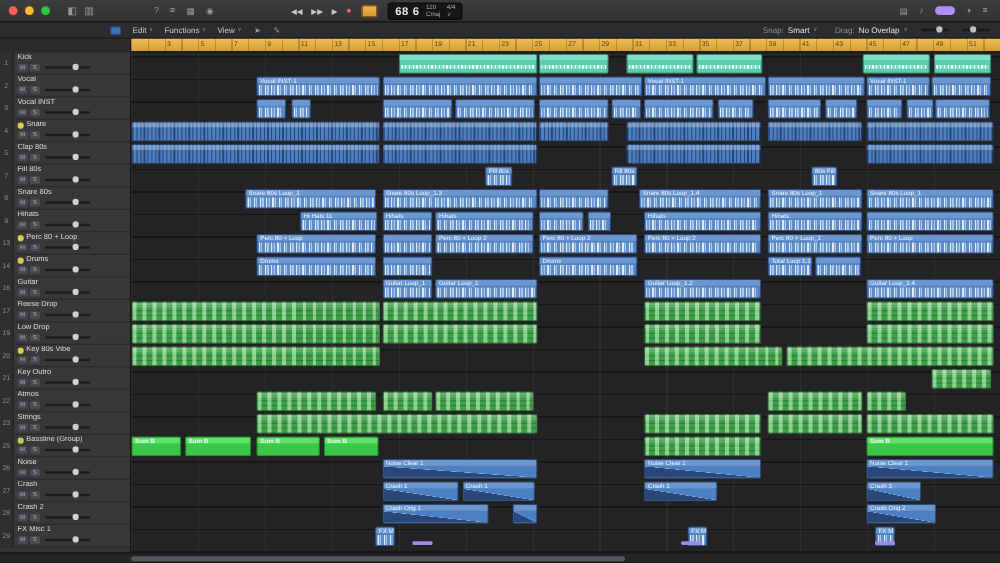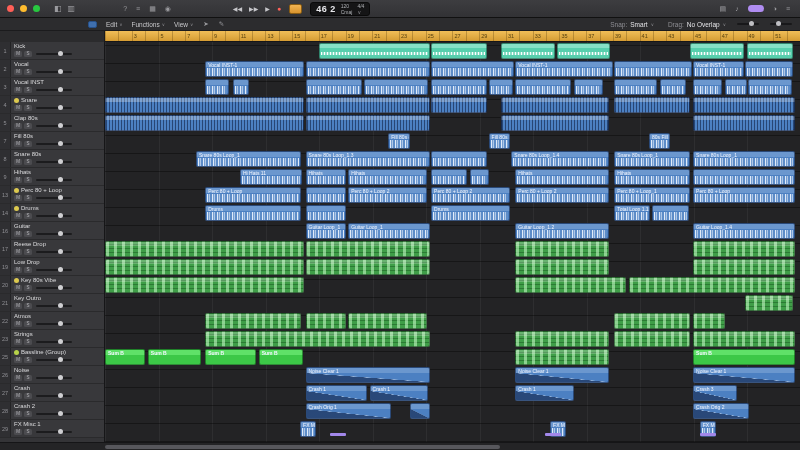--- a/index.html
+++ b/index.html
@@ -120,21 +120,21 @@
     <span>◉</span>
   </div>
   <div class="transport">
     <button class="tr-btn">◀◀</button>
     <button class="tr-btn">▶▶</button>
     <button class="tr-btn">▶</button>
     <button class="tr-btn rec">●</button>
   </div>
   <span class="cycle"></span>
   <div class="lcd">
-    <span class="lcd-pos">46 2</span>
+    <span class="lcd-pos">68 6</span>
     <div class="lcd-col">
       <span>120</span>
       <span>Cmaj</span>
     </div>
     <div class="lcd-col">
       <span>4/4</span>
       <span class="lcd-chev">∨</span>
     </div>
   </div>
   <div class="rightcluster">

